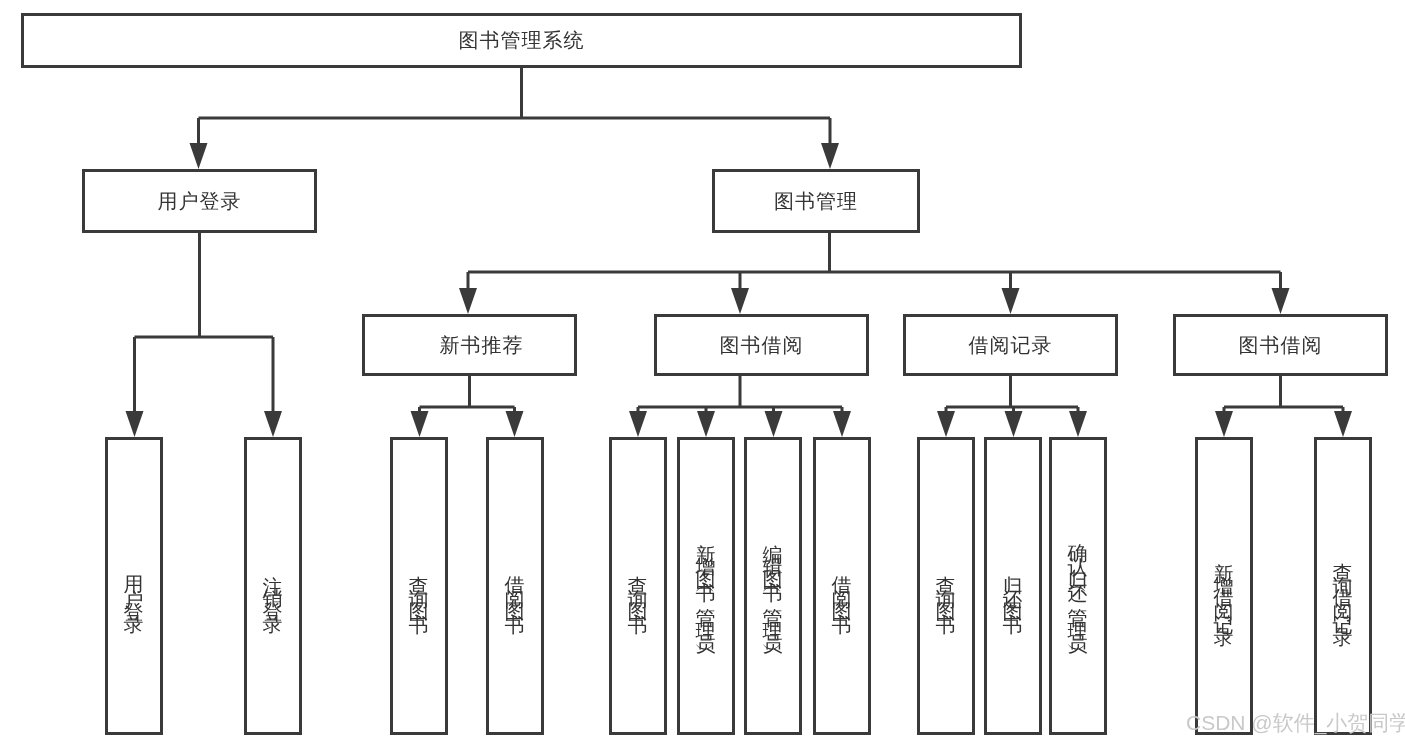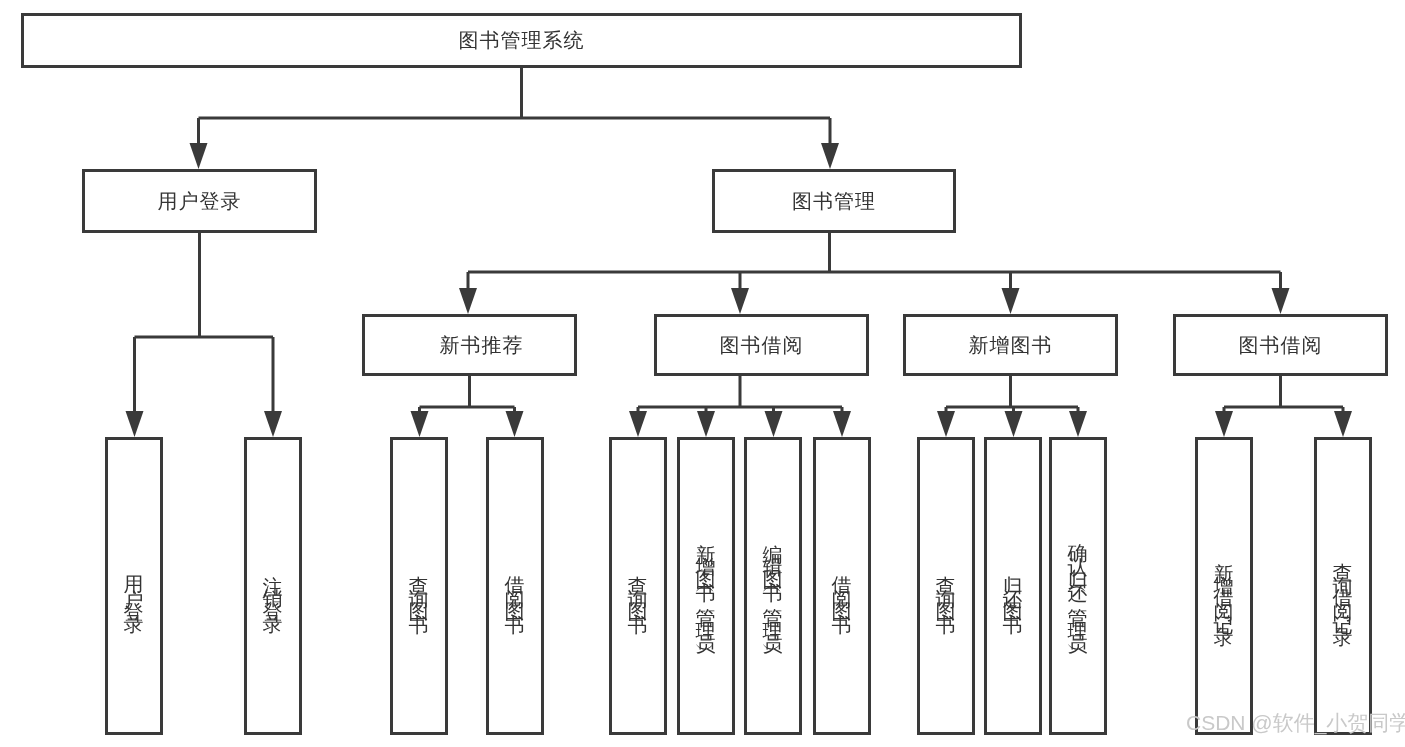--- a/index.html
+++ b/index.html
@@ -98,32 +98,32 @@
     </g>
   </svg>
 
   <div class="node hbox" style="left:21px; top:13px; width:1001px; height:55px;">
     <span>图书管理系统</span>
   </div>
 
   <div class="node hbox" style="left:82px; top:169px; width:235px; height:64px;">
     <span>用户登录</span>
   </div>
-  <div class="node hbox" style="left:712px; top:169px; width:244px; height:64px;">
+  <div class="node hbox" style="left:712px; top:169px; width:208px; height:64px;">
     <span>图书管理</span>
   </div>
 
   <div class="node hbox" style="left:362px; top:314px; width:215px; height:62px;padding-left:24px;">
     <span>新书推荐</span>
   </div>
   <div class="node hbox" style="left:633px; top:314px; width:215px; height:62px;margin-left:21px;">
     <span>图书借阅</span>
   </div>
   <div class="node hbox" style="left:903px; top:314px; width:215px; height:62px;">
-    <span>新增图书</span>
+    <span>借阅记录</span>
   </div>
   <div class="node hbox" style="left:1173px; top:314px; width:215px; height:62px;">
     <span>图书借阅</span>
   </div>
 
   <div class="node vbox" style="left:105px; top:437px; width:58px; height:298px;">
     <span>用户登录</span>
   </div>
   <div class="node vbox" style="left:244px; top:437px; width:58px; height:298px;">
     <span>注销登录</span>

